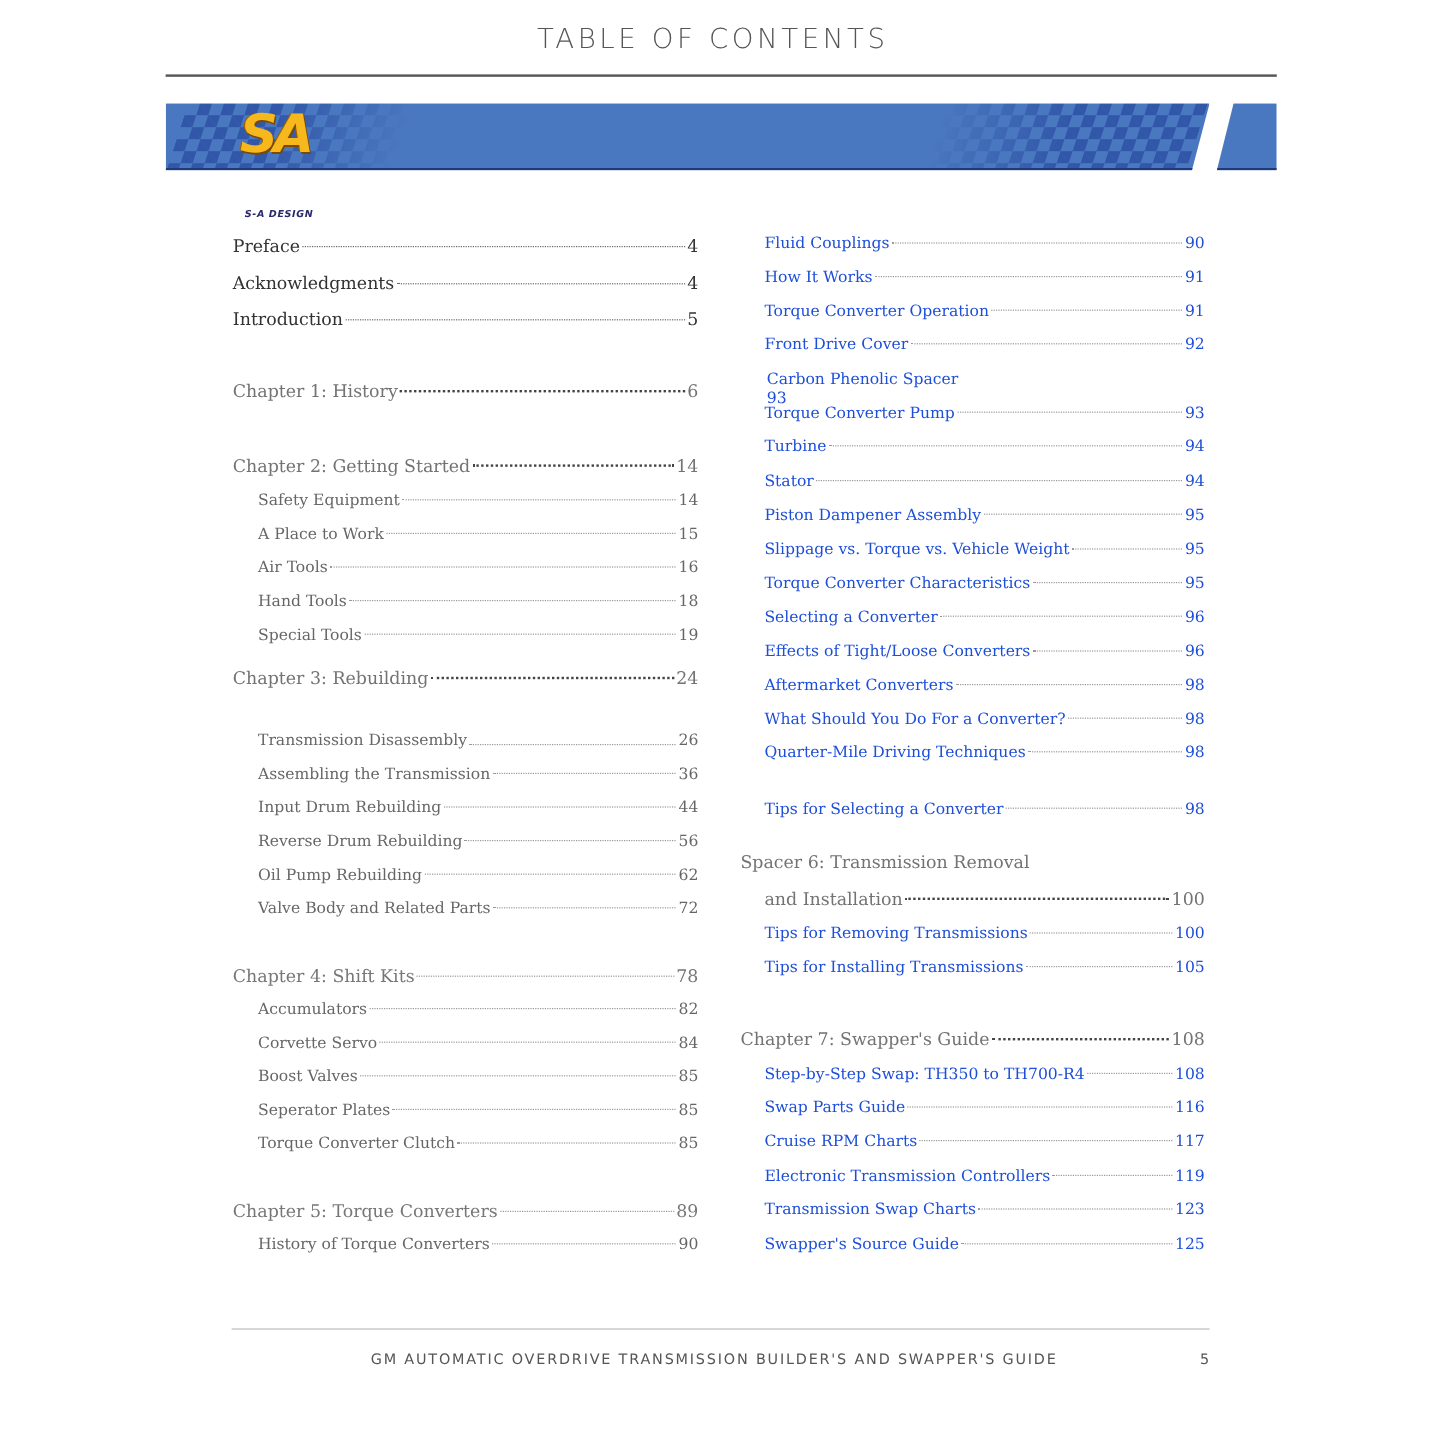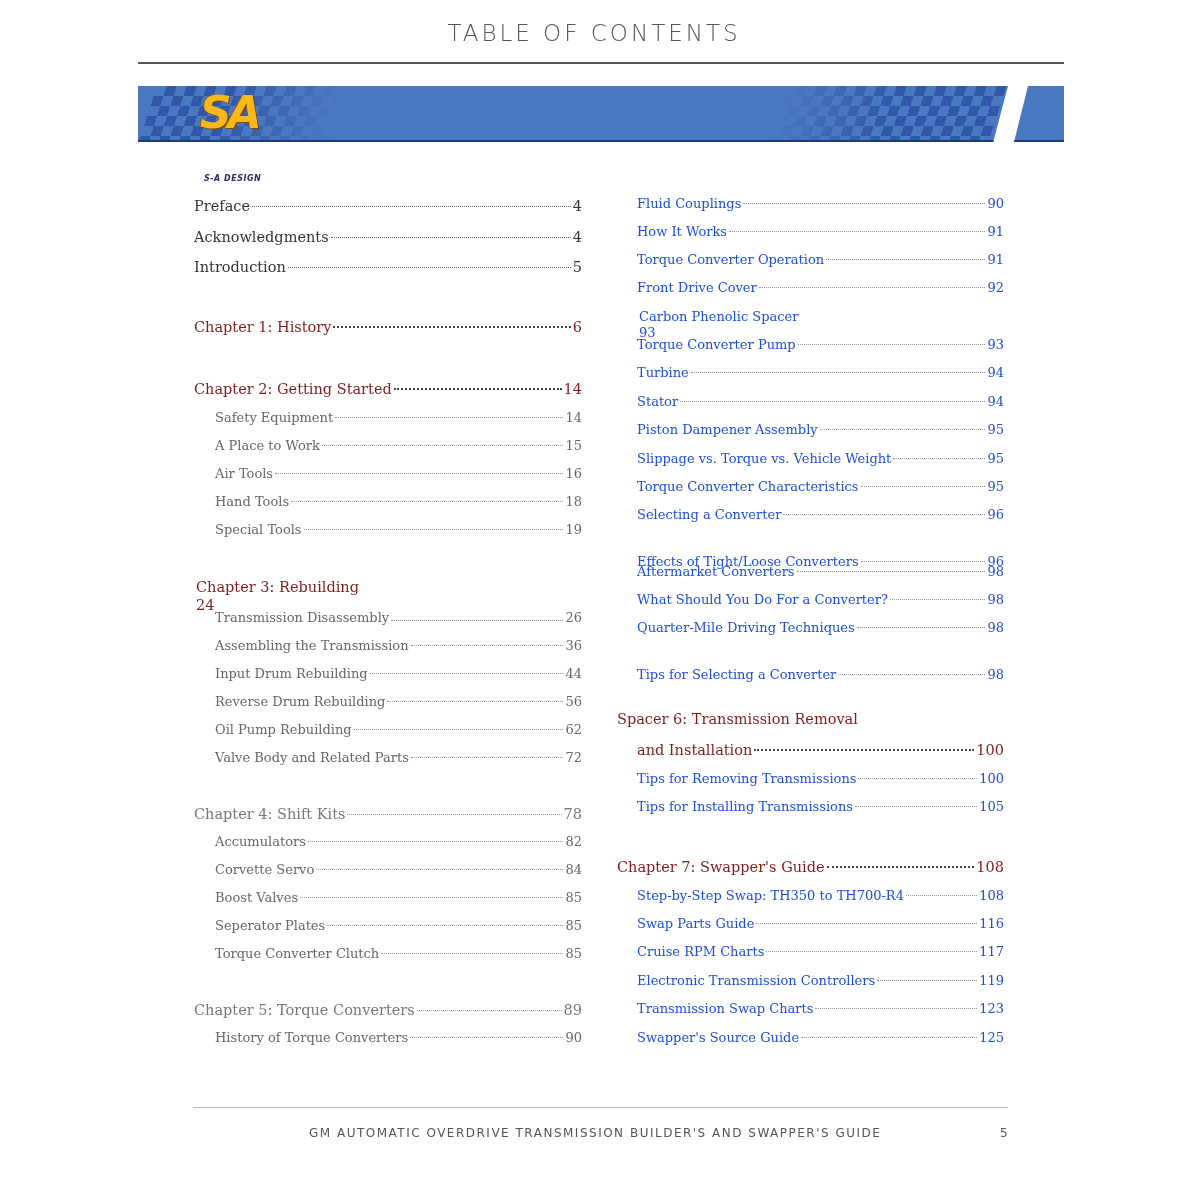--- a/index.html
+++ b/index.html
@@ -65,21 +65,21 @@
       position: absolute; left: 0; right: 0; display: flex; align-items: baseline;
       white-space: nowrap;
     }
     .entry .label { flex: 0 0 auto; }
     .entry .leader {
       flex: 1 1 auto; border-bottom: 1px dotted #666; margin: 0 2px; transform: translateY(-4px);
     }
     .entry .page { flex: 0 0 auto; }
 
     .entry.top { font-size: 14.5px; color: #333; }
-    .entry.chapter { font-size: 14.5px; color: #7f1d1d; }
+    .entry.chapter { font-size: 14.5px; color: #737373; }
     .entry.chapter .leader { border-bottom: 2px dotted #444; }
     .entry.sub { font-size: 13px; color: #666; padding-left: 21px; }
     .entry.sub .leader { border-bottom: 1px dotted #999; }
     .entry.subright { font-size: 13px; color: #1d4ed8; padding-left: 20px; }
     .entry.subright .leader { border-bottom: 1px dotted #999; }
     .entry.chapter-lite { font-size: 14.5px; color: #777; }
     .entry.chapter-lite .leader { border-bottom: 1px dotted #999; }
 
     .footer-rule {
       position: absolute; top: 1107px; left: 193px; width: 815px; height: 1px; background: #bbb;
@@ -156,21 +156,21 @@
     <div class="entry sub" style="top: 494px;">
       <span class="label">Hand Tools</span>
       <span class="leader"></span>
       <span class="page">18</span>
     </div>
     <div class="entry sub" style="top: 522px;">
       <span class="label">Special Tools</span>
       <span class="leader"></span>
       <span class="page">19</span>
     </div>
-    <div class="entry chapter" style="top: 579px; flex-direction: column;">
+    <div class="entry chapter" style="top: 558px;">
       <span class="label">Chapter 3: Rebuilding</span>
       <span class="leader"></span>
       <span class="page">24</span>
     </div>
     <div class="entry sub" style="top: 610px; align-items: flex-end;">
       <span class="label">Transmission Disassembly</span>
       <span class="leader"></span>
       <span class="page">26</span>
     </div>
     <div class="entry sub" style="top: 638px;">
@@ -293,21 +293,21 @@
     <div class="entry subright" style="top: 479px;">
       <span class="label">Torque Converter Characteristics</span>
       <span class="leader"></span>
       <span class="page">95</span>
     </div>
     <div class="entry subright" style="top: 507px;">
       <span class="label">Selecting a Converter</span>
       <span class="leader"></span>
       <span class="page">96</span>
     </div>
-    <div class="entry subright" style="top: 536px; margin-top: 18px;">
+    <div class="entry subright" style="top: 536px;">
       <span class="label">Effects of Tight/Loose Converters</span>
       <span class="leader"></span>
       <span class="page">96</span>
     </div>
     <div class="entry subright" style="top: 564px;">
       <span class="label">Aftermarket Converters</span>
       <span class="leader"></span>
       <span class="page">98</span>
     </div>
     <div class="entry subright" style="top: 592px;">

